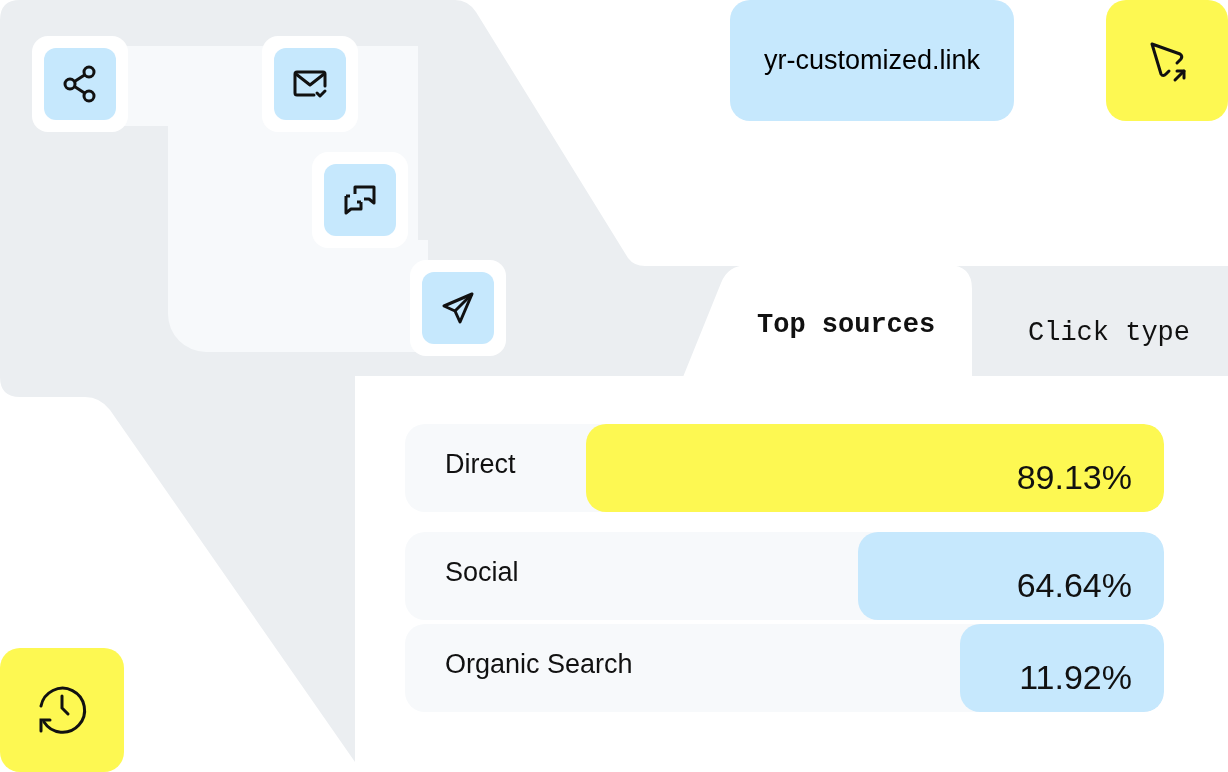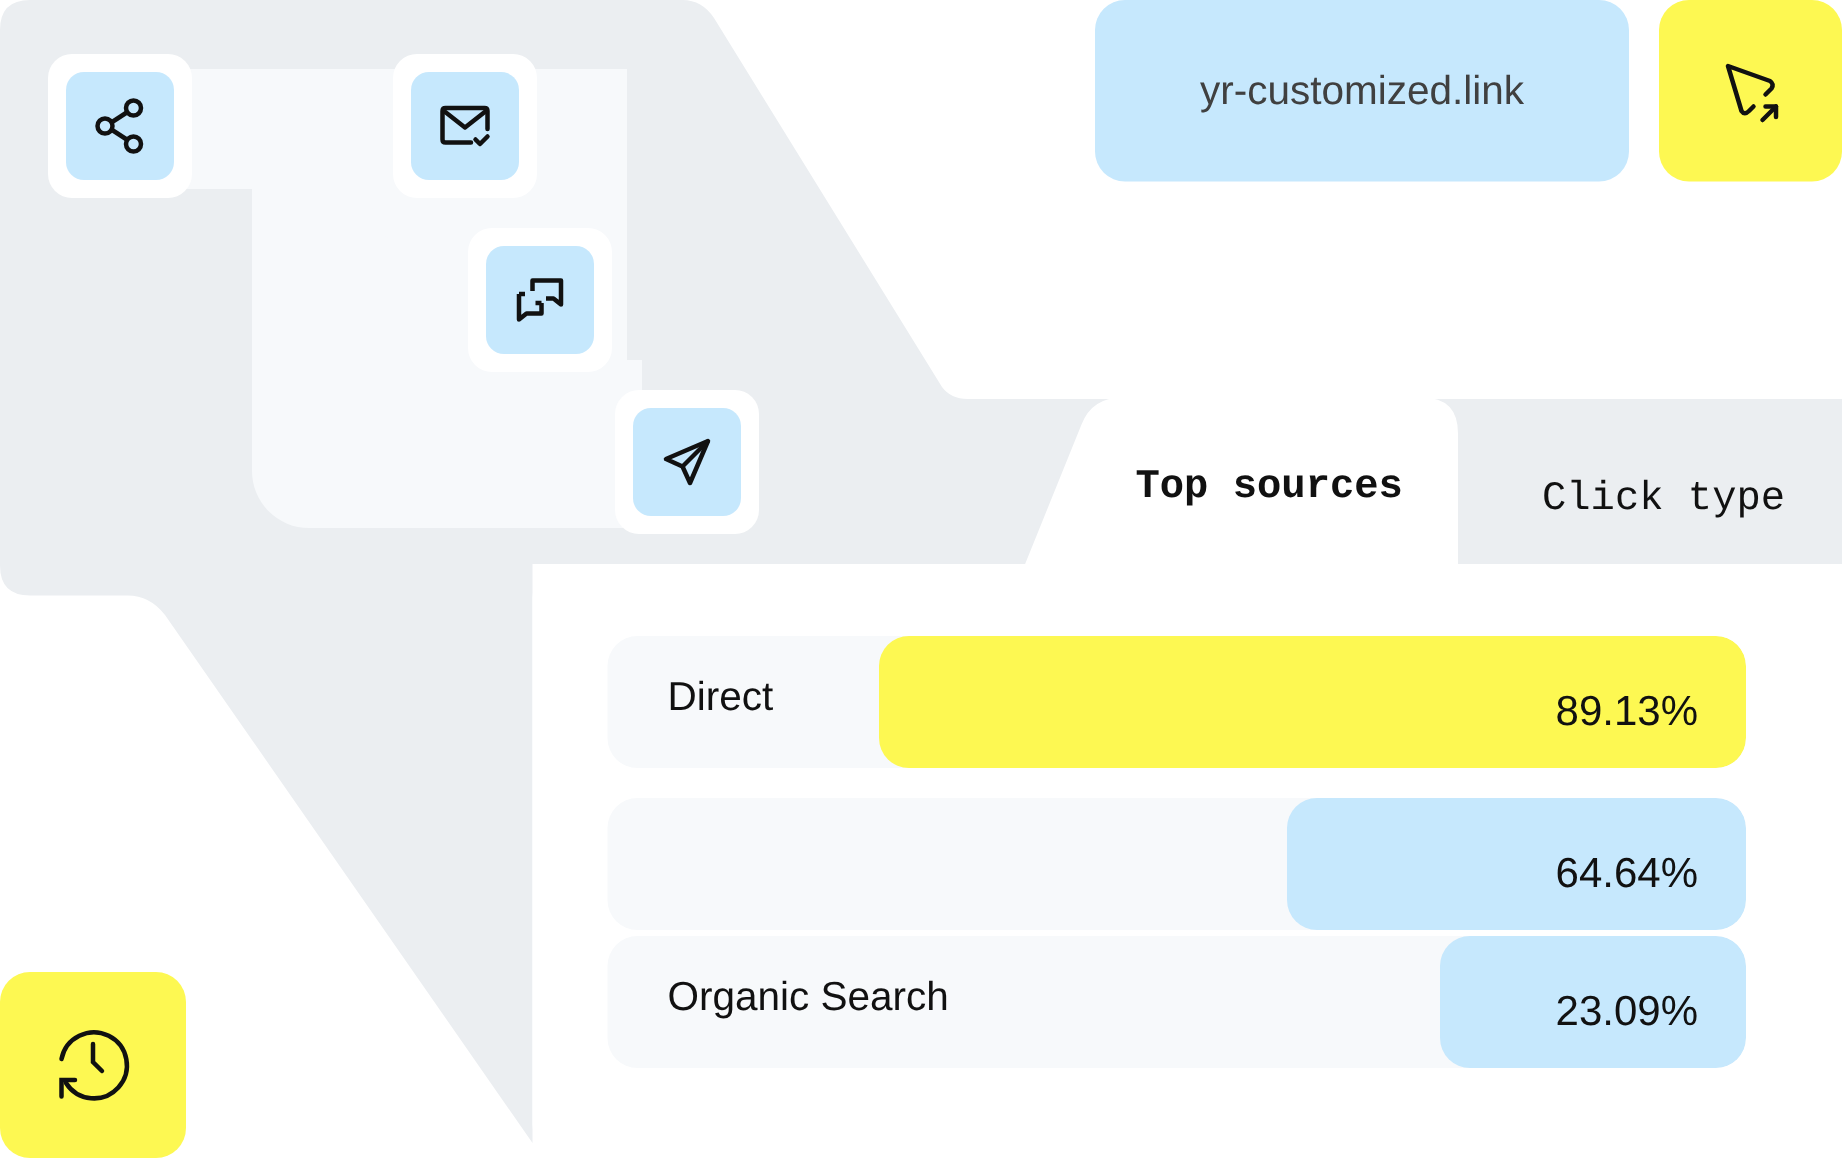--- a/index.html
+++ b/index.html
@@ -13,24 +13,24 @@
   .flow-lane { position: absolute; background: #f7f9fb; }
   .icon-tile {
     position: absolute; width: 96px; height: 96px; background: #ffffff;
     border-radius: 16px; box-sizing: border-box; padding: 12px;
   }
   .icon-tile .inner {
     width: 72px; height: 72px; background: #c6e8fd; border-radius: 12px;
     display: flex; align-items: center; justify-content: center;
   }
   .link-pill {
-    position: absolute; left: 730px; top: 0; width: 356px; height: 121px;
+    position: absolute; left: 730px; top: 0; width: 284px; height: 121px;
     background: #c6e8fd; border-radius: 20px;
     display: flex; align-items: center; justify-content: center;
-    font-size: 27px; color: #404040;
+    font-size: 27px; color: #000000;
   }
   .cursor-btn {
     position: absolute; left: 1106px; top: 0; width: 122px; height: 121px;
     background: #fdf852; border-radius: 20px;
     display: flex; align-items: center; justify-content: center;
   }
   .history-btn {
     position: absolute; left: 0; top: 648px; width: 124px; height: 124px;
     background: #fdf852; border-radius: 20px;
     display: flex; align-items: center; justify-content: center;
@@ -49,21 +49,21 @@
     background: #f7f9fb; border-radius: 20px; overflow: hidden;
   }
   .row-label {
     position: absolute; left: 40px; top: 0; height: 88px; line-height: 88px;
     font-size: 27px; margin-top: -4px;
   }
   .row-bar {
     position: absolute; top: 0; right: 0; height: 88px; border-radius: 20px;
   }
   .row-value {
-    position: absolute; right: 32px; top: 34px; font-size: 28px;
+    position: absolute; right: 32px; top: 34px; font-size: 34px;
   }
 </style>
 </head>
 <body>
 
 <svg class="bg-shape" viewBox="0 0 1228 772">
   <path d="M0 20 Q0 0 20 0 L455 0 Q468 0 476 12 L628 258 Q634 266 645 266 L1228 266 L1228 376 L355 376 L355 762 L110 410 Q100 397 85 397 L20 397 Q0 397 0 377 Z" fill="#ebeef1"></path>
 </svg>
 
 <div class="flow-lane" style="left:120px;top:46px;width:160px;height:80px;"></div>
@@ -138,20 +138,21 @@
 <div class="tab tab-inactive">Click type</div>
 
 <div class="card">
   <div class="row" style="top:48px;">
     <div class="row-bar" style="width:578px;background:#fdf852;"></div>
     <div class="row-label">Direct</div>
     <div class="row-value">89.13%</div>
   </div>
   <div class="row" style="top:156px;">
     <div class="row-bar" style="width:306px;background:#c6e8fd;"></div>
+    <div class="row-label">Social</div>
     <div class="row-value">64.64%</div>
   </div>
   <div class="row" style="top:248px;">
     <div class="row-bar" style="width:204px;background:#c6e8fd;"></div>
     <div class="row-label">Organic Search</div>
-    <div class="row-value">23.09%</div>
+    <div class="row-value">11.92%</div>
   </div>
 </div>
 
 </body></html>

